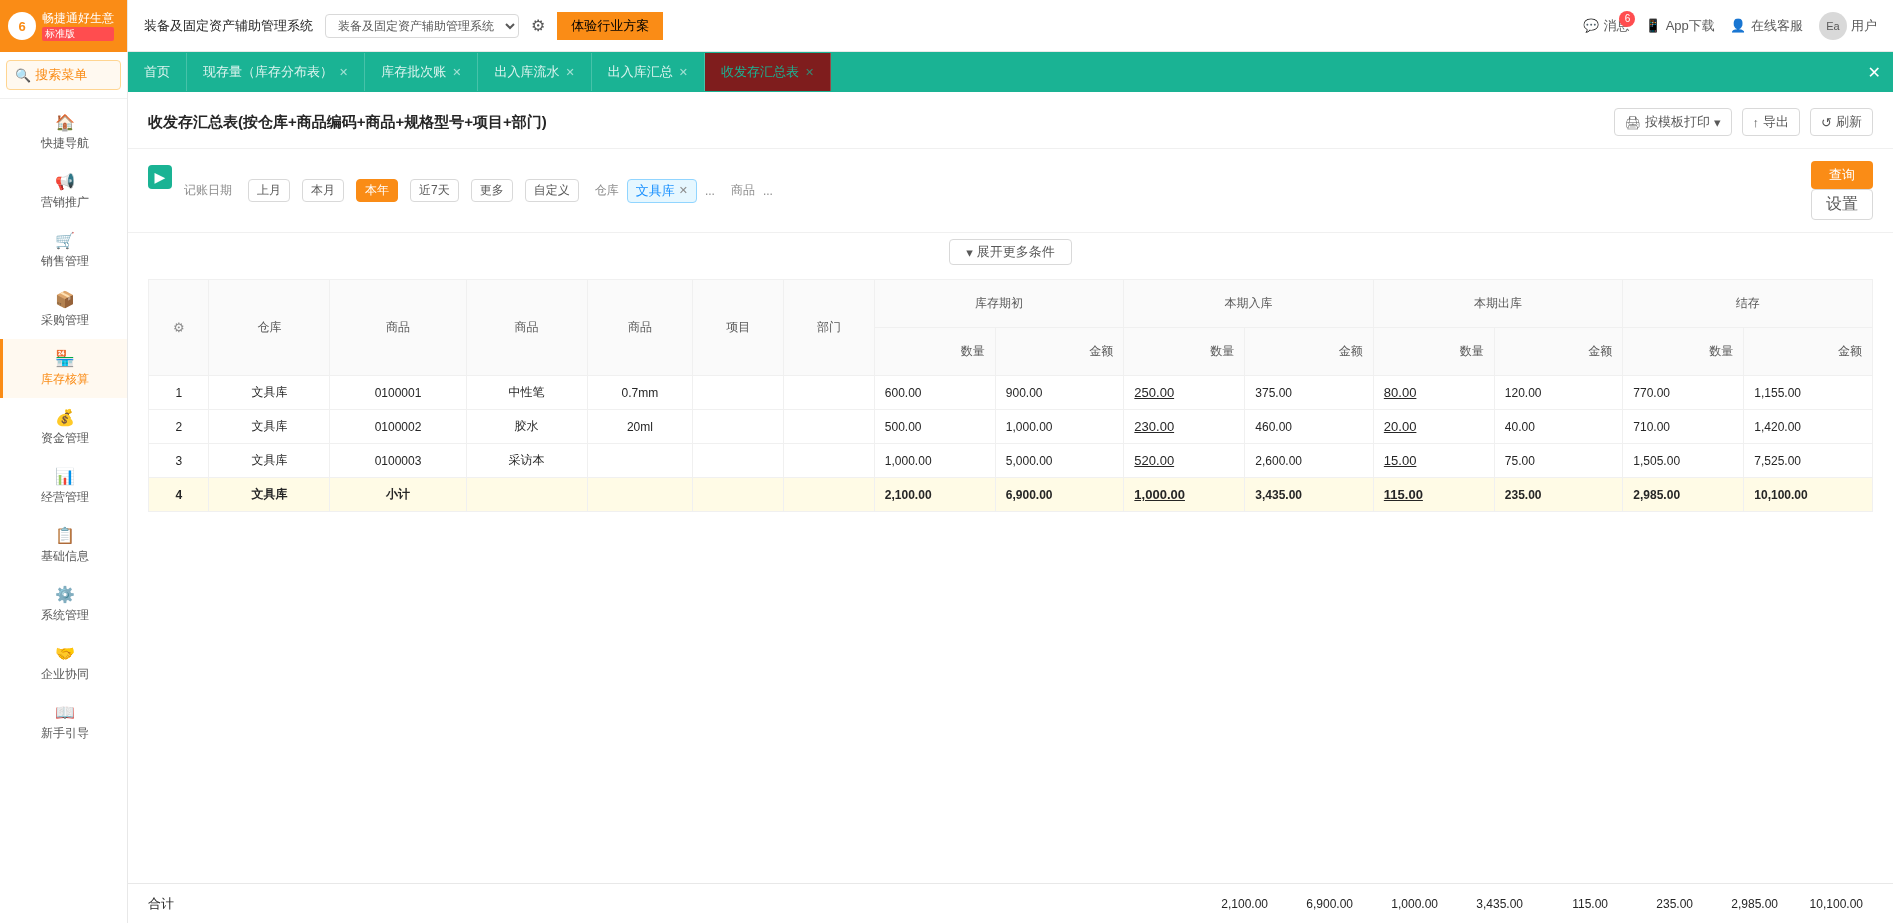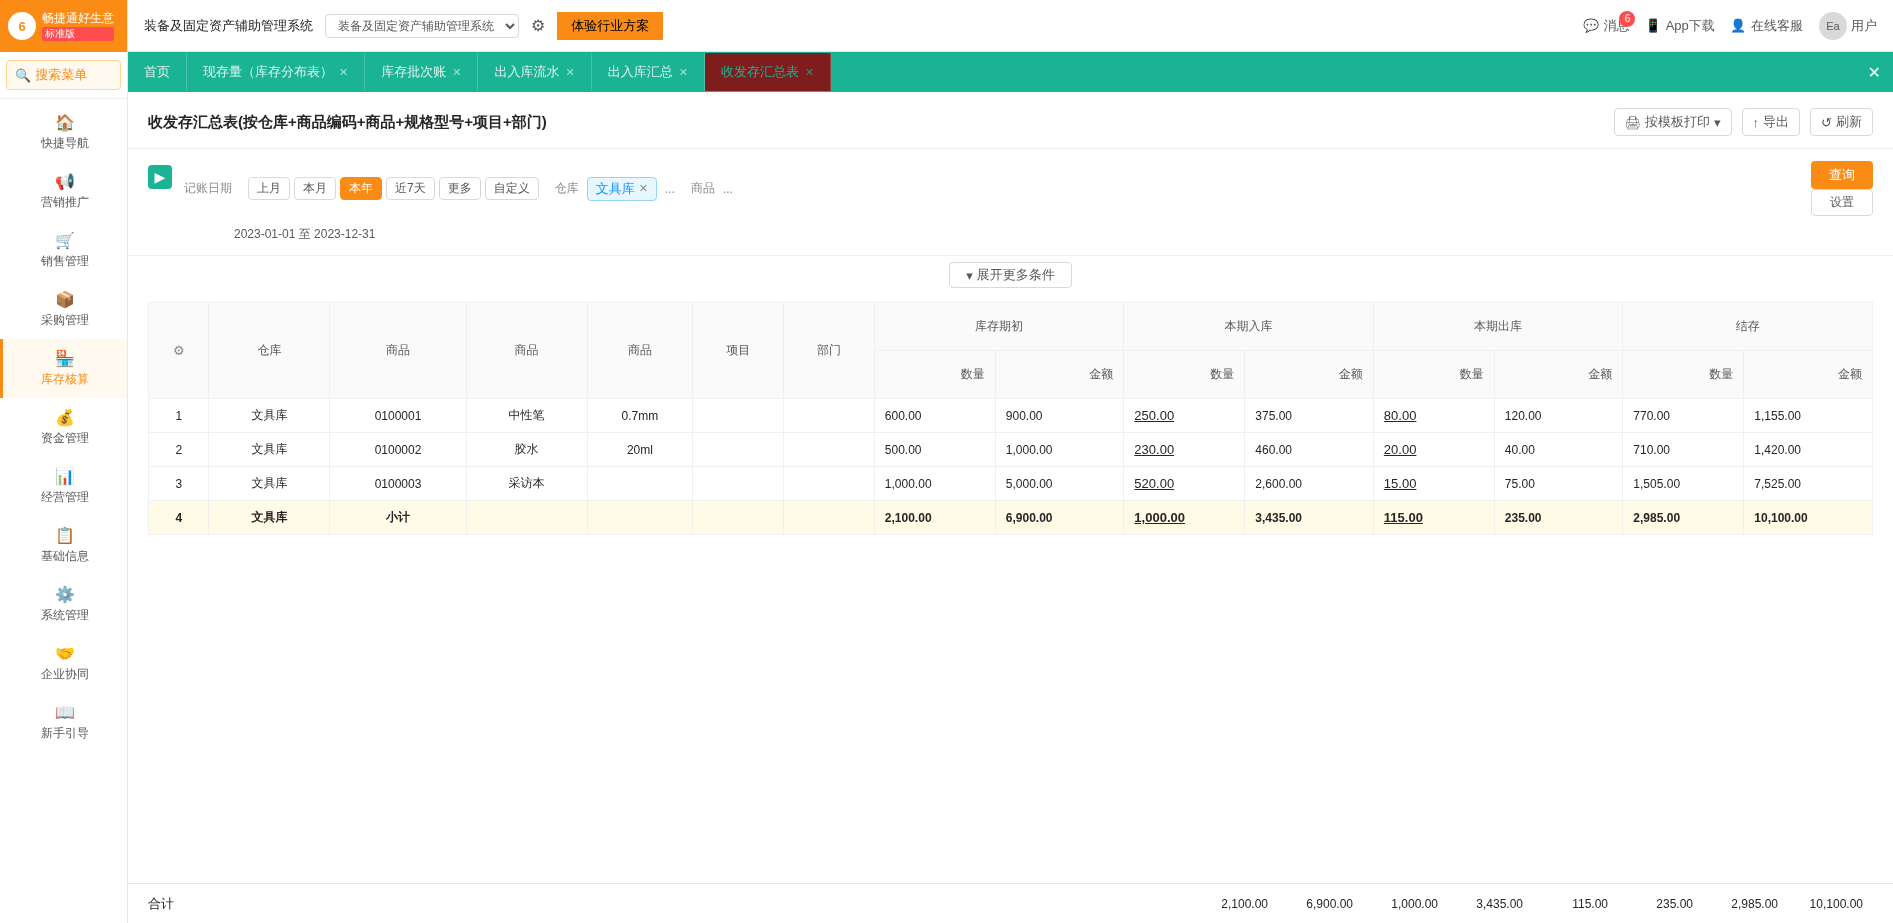--- a/index.html
+++ b/index.html
@@ -51,32 +51,32 @@
     .btn-template { border: 1px solid #d9d9d9; background: #fff; padding: 4px 10px; border-radius: 4px; cursor: pointer; color: #595959; font-size: 12px; display: flex; align-items: center; gap: 4px; }
     .btn-export { border: 1px solid #d9d9d9; background: #fff; padding: 4px 10px; border-radius: 4px; cursor: pointer; color: #595959; font-size: 12px; display: flex; align-items: center; gap: 4px; }
     .btn-refresh { border: 1px solid #d9d9d9; background: #fff; padding: 4px 10px; border-radius: 4px; cursor: pointer; color: #595959; font-size: 12px; display: flex; align-items: center; gap: 4px; }
 
     
     .filter-area { padding: 12px 20px; background: #fff; border-bottom: 1px solid #f0f0f0; display: flex; align-items: flex-start; gap: 12px; }
     .filter-toggle { width: 24px; height: 24px; background: #1ab394; color: #fff; border: none; border-radius: 4px; cursor: pointer; display: flex; align-items: center; justify-content: center; font-size: 14px; flex-shrink: 0; margin-top: 4px; }
     .filter-body { flex: 1; display: flex; flex-direction: column; gap: 8px; }
     .filter-row { display: flex; align-items: center; gap: 16px; flex-wrap: wrap; }
     .filter-label { color: #8c8c8c; font-size: 12px; white-space: nowrap; }
-    .filter-date-btns { display: flex; align-items: center; gap: 4px; }
+    .filter-date-btns { display: flex; align-items: center; gap: 12px; }
     .date-btn { border: 1px solid #d9d9d9; background: #fff; padding: 2px 8px; border-radius: 4px; cursor: pointer; color: #595959; font-size: 12px; }
     .date-btn.active { background: #fa8c16; border-color: #fa8c16; color: #fff; }
     .date-range { color: #595959; font-size: 12px; margin-top: 2px; }
     .filter-warehouse { display: flex; align-items: center; gap: 8px; }
     .warehouse-tag { background: #e6f7ff; border: 1px solid #91d5ff; border-radius: 4px; padding: 2px 8px; font-size: 12px; color: #1890ff; display: flex; align-items: center; gap: 4px; }
     .warehouse-tag-close { cursor: pointer; color: #8c8c8c; font-size: 11px; }
     .filter-more { color: #8c8c8c; cursor: pointer; font-size: 12px; }
     .filter-product { display: flex; align-items: center; gap: 8px; }
     .filter-actions { display: flex; flex-direction: column; flex-shrink: 0; margin-left: auto; }
     .btn-query { background: #fa8c16; color: #fff; border: none; border-radius: 4px; padding: 5px 18px; cursor: pointer; font-size: 13px; }
-    .btn-settings { border: 1px solid #d9d9d9; background: #fff; color: #595959; border-radius: 4px; padding: 4px 12px; cursor: pointer; font-size: 12px; }
+    .btn-settings { border: 1px solid #d9d9d9; background: #fff; color: #595959; border-radius: 4px; padding: 4px 12px; cursor: pointer; font-size: 16px; }
     .expand-row { display: flex; align-items: center; justify-content: center; padding: 6px; }
     .expand-btn { border: 1px solid #d9d9d9; background: #fff; padding: 3px 16px; border-radius: 4px; cursor: pointer; color: #595959; font-size: 12px; display: flex; align-items: center; gap: 4px; }
 
     
     .table-container { padding: 0 20px 20px; overflow-x: auto; }
     table { width: 100%; border-collapse: collapse; margin-top: 8px; }
     thead tr th { background: #fafafa; border: 1px solid #f0f0f0; padding: 15px 10px; text-align: center; color: #595959; font-weight: 500; font-size: 12px; white-space: nowrap; }
     tbody tr td { border: 1px solid #f0f0f0; padding: 8px 10px; text-align: center; color: #262626; font-size: 12px; }
     tbody tr.subtotal td { background: #fffbe6; font-weight: bold; }
     .gear-icon { color: #8c8c8c; cursor: pointer; }
@@ -269,23 +269,20 @@
             </div>
             <div class="filter-product">
               <span class="filter-label">商品</span>
               <span class="filter-more">...</span>
             </div>
             <div class="filter-actions">
               <button class="btn-query">查询</button>
               <button class="btn-settings">设置</button>
             </div>
           </div>
-          <div class="filter-row">
-            <span style="margin-left:50px;" class="date-range">2023-01-01 至 2023-12-31</span>
-          </div>
         </div>
       </div>
 
       <div class="expand-row">
         <button class="expand-btn">
           <span>▾</span>
           <span>展开更多条件</span>
         </button>
       </div>
 

